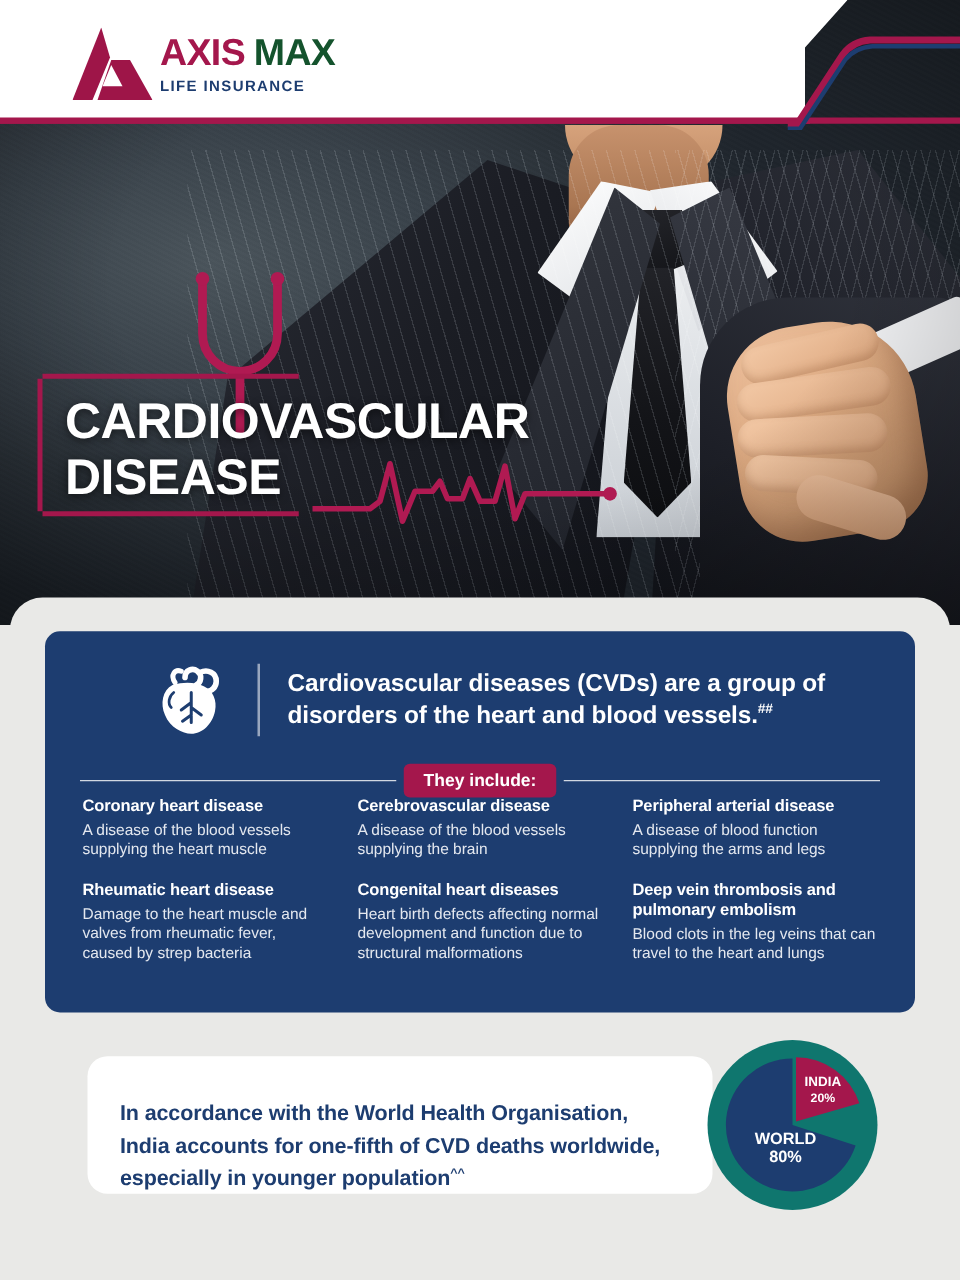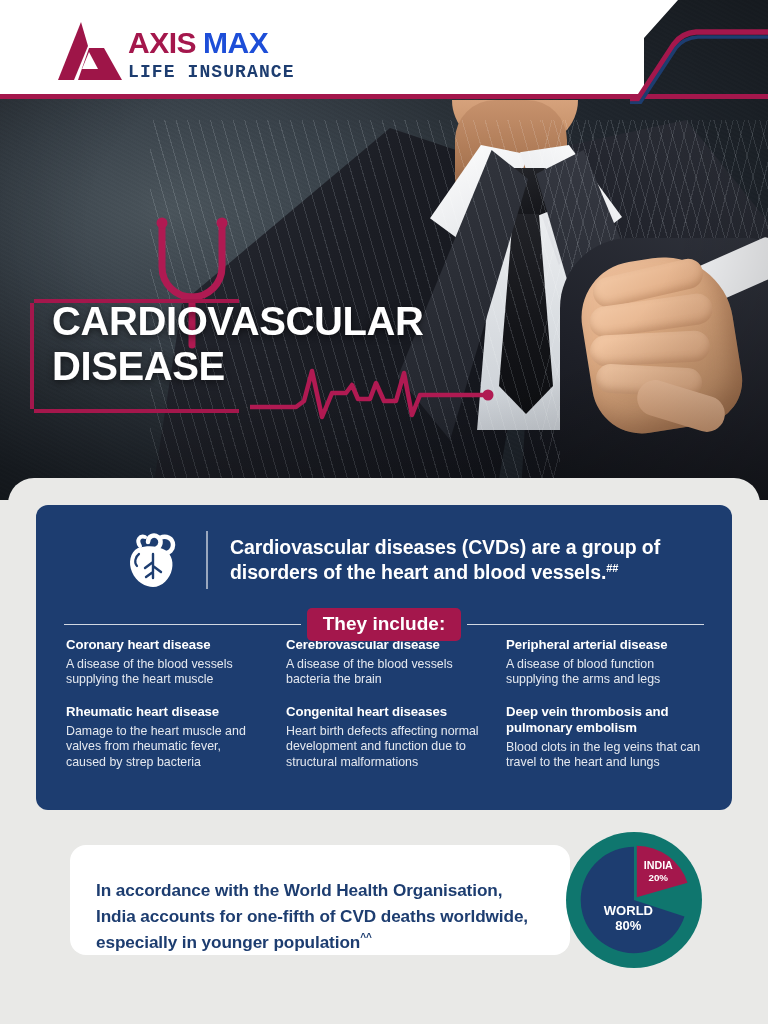--- a/index.html
+++ b/index.html
@@ -240,28 +240,27 @@
   .logo-mark { width: 64px; height: 58px; margin-right: 6px; }
   .logo-text { padding-top: 6px; }
   .logo-words {
     font-size: 30px;
     font-weight: 700;
     letter-spacing: -0.5px;
     line-height: 1;
     white-space: nowrap;
   }
   .logo-axis { color: #a4174c; }
-  .logo-max  { color: #1d4ed8; margin-left: 7px; }
+  .logo-max  { color: #14532d; margin-left: 7px; }
   .logo-sub {
     color: #1d3d70;
-    font-size: 18px;
+    font-size: 12px;
     font-weight: 700;
     letter-spacing: 1.1px;
     margin-top: 4px;
-    font-family: Liberation Mono, monospace;
   }
 
   
   .title-frame {
     position: absolute;
     left: 30px; top: 303px;
     width: 470px; height: 106px;
     border-left: 4px solid #a4174c;
     z-index: 3;
   }
@@ -271,21 +270,21 @@
     position: absolute;
     left: 0;
     width: 205px; height: 4px;
     background: #a4174c;
   }
   .title-frame::before { top: -4px; }
   .title-frame::after  { bottom: -4px; }
 
   .title {
     position: absolute;
-    left: 52px; top: 299px;
+    left: 52px; top: 315px;
     z-index: 4;
     color: #ffffff;
     font-size: 40px;
     font-weight: 700;
     line-height: 1.12;
     letter-spacing: -0.4px;
     text-shadow: 0 2px 7px rgba(0,0,0,0.55);
   }
 
   .stetho { position: absolute; left: 150px; top: 215px; z-index: 3; }
@@ -337,21 +336,21 @@
     align-items: center;
   }
   .include-line {
     flex: 1;
     height: 1px;
     background: rgba(255,255,255,0.8);
   }
   .include-badge {
     background: #a4174c;
     color: #ffffff;
-    font-size: 19px;
+    font-size: 14px;
     font-weight: 700;
     padding: 5px 16px 6px;
     border-radius: 5px;
     white-space: nowrap;
     margin: 0 6px;
   }
 
   .grid {
     display: grid;
     grid-template-columns: 1fr 1fr 1fr;
@@ -517,21 +516,21 @@
       <div class="include-line"></div>
     </div>
 
     <div class="grid">
       <div>
         <div class="cell-title">Coronary heart disease</div>
         <div class="cell-desc">A disease of the blood vessels supplying the heart muscle</div>
       </div>
       <div>
         <div class="cell-title">Cerebrovascular disease</div>
-        <div class="cell-desc">A disease of the blood vessels bacteria the brain</div>
+        <div class="cell-desc">A disease of the blood vessels supplying the brain</div>
       </div>
       <div>
         <div class="cell-title">Peripheral arterial disease</div>
         <div class="cell-desc">A disease of blood function supplying the arms and legs</div>
       </div>
       <div>
         <div class="cell-title">Rheumatic heart disease</div>
         <div class="cell-desc">Damage to the heart muscle and valves from rheumatic fever, caused by strep bacteria</div>
       </div>
       <div>

